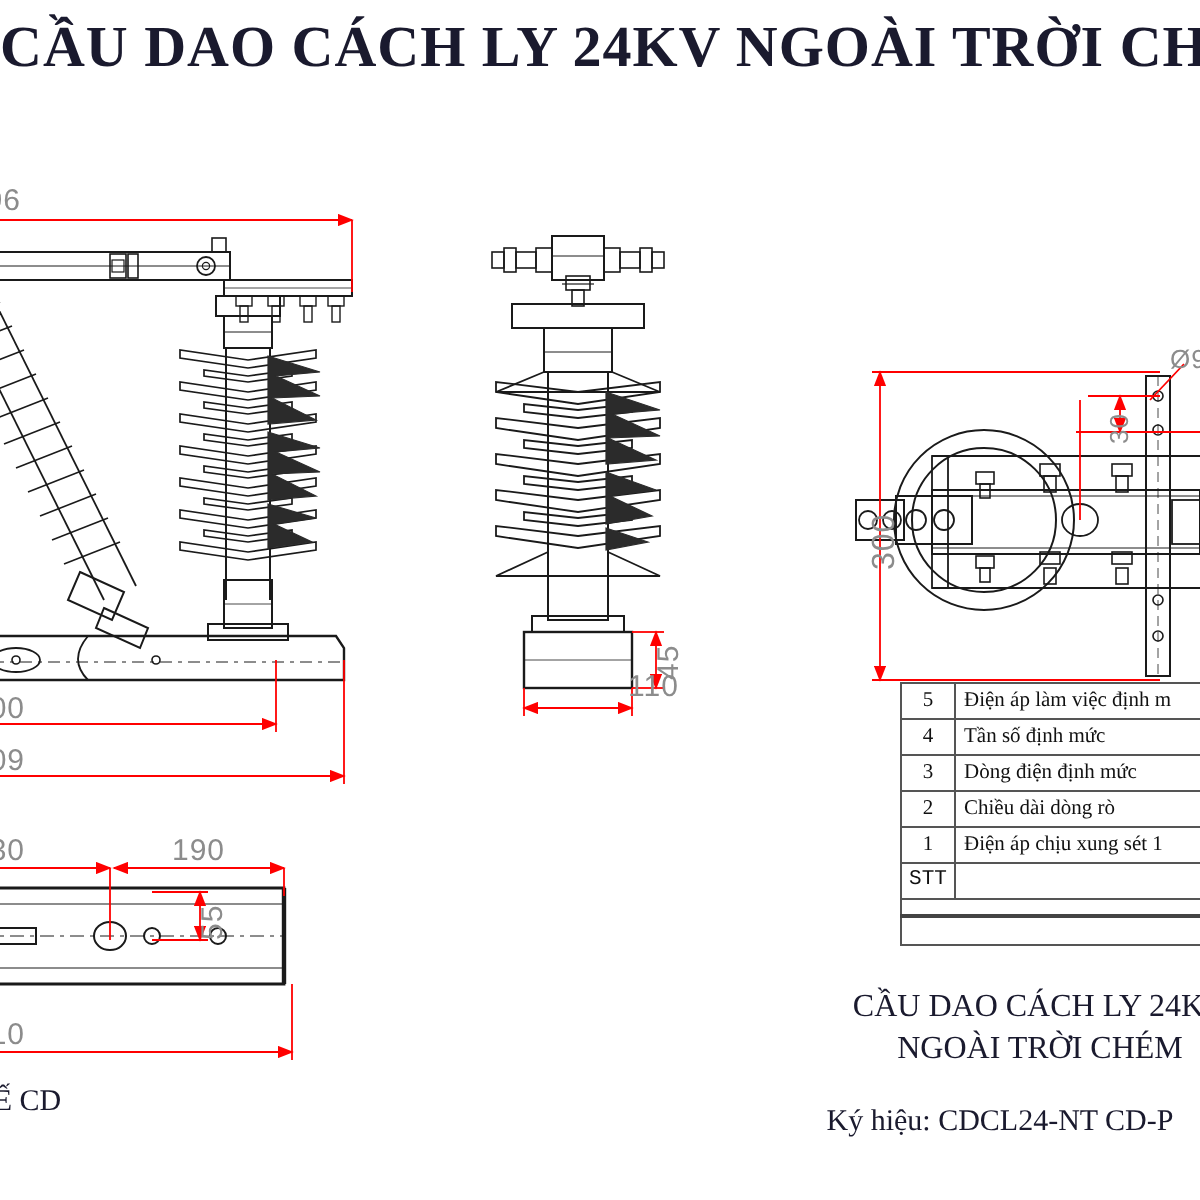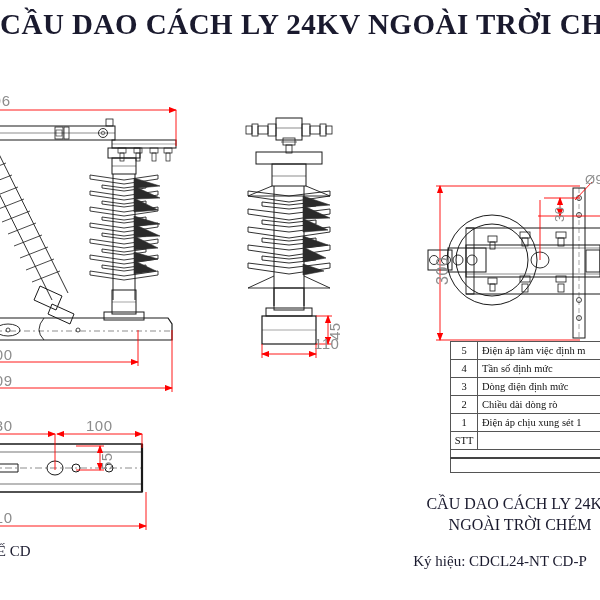--- a/index.html
+++ b/index.html
@@ -40,21 +40,21 @@
     position:absolute;left:450px;top:341px;width:230px;
     border-collapse:collapse;font-size:10.5px;color:#111;
     font-family:"Liberation Serif",serif;background:#fff;
   }
   .spec-table td{
     border:1px solid #555;padding:1px 3px;height:15px;line-height:15px;
     white-space:nowrap;
   }
   .spec-table td.num{width:20px;text-align:center;}
   .spec-table td.desc{padding-left:4px;}
-  .spec-table tr.hdr td.num{}
+  .spec-table tr.hdr td.num{font-family:Liberation Mono, monospace;}
   .spec-table tr.title-row td{height:20px;text-align:right;padding-right:10px;}
   .tbl-underline{
     position:absolute;left:450px;top:457px;width:230px;height:2px;background:#444;
   }
   svg{display:block;position:absolute;left:0;top:0;overflow:visible;}
 </style>
 </head>
 <body>
 
 <div id="stage">
@@ -331,21 +331,21 @@
       <line x1="575" y1="200" x2="592" y2="182"></line>
     </g>
   </svg>
 
   <div class="dim" style="left:-16px;top:92px;">696</div>
   <div class="dim" style="left:-14px;top:346px;">500</div>
   <div class="dim" style="left:-14px;top:372px;">609</div>
   <div class="dim" style="left:274px;top:335px;margin-left:40px;">110</div>
   <div class="dim v" style="left:326px;top:340px;">45</div>
   <div class="dim" style="left:-14px;top:417px;">330</div>
-  <div class="dim" style="left:86px;top:417px;">100</div>
+  <div class="dim" style="left:86px;top:417px;">190</div>
   <div class="dim v" style="left:98px;top:470px;">55</div>
   <div class="dim" style="left:-14px;top:509px;">610</div>
   <div class="dim v" style="left:434px;top:285px;font-size:16px;">300</div>
   <div class="dim v" style="left:552px;top:222px;font-size:13px;">30</div>
   <div class="dim" style="left:585px;top:172px;font-size:13px;">Ø9</div>
 
   <table class="spec-table">
     <tbody>
         <tr>
       <td class="num">5</td>

